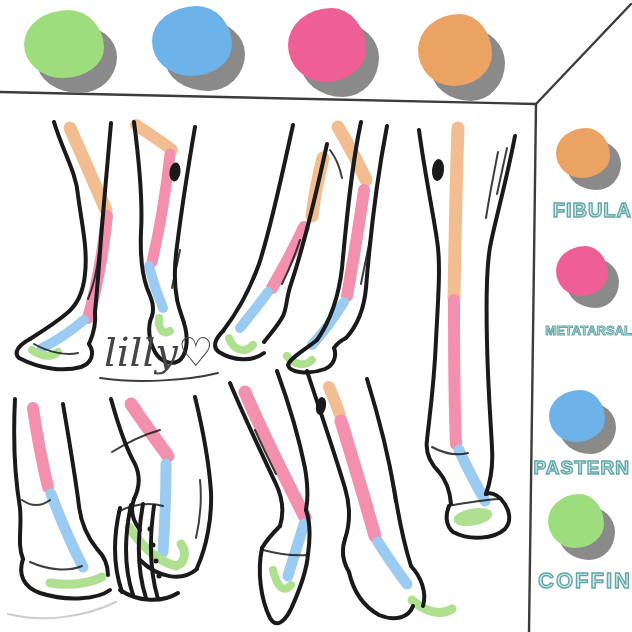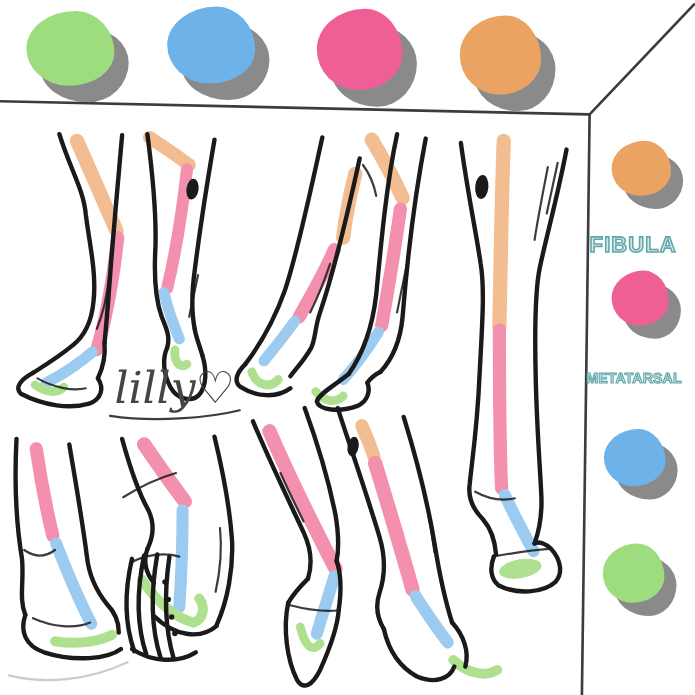--- a/index.html
+++ b/index.html
@@ -18,25 +18,25 @@
     position:absolute;left:0;top:0;width:100%;height:100%;
     border-radius:56% 44% 52% 48% / 50% 56% 44% 50%;
   }
   .blob.small .shadow{left:11px;top:12px;border-radius:50% 50% 45% 55% / 54% 48% 52% 46%;}
   .f-coffin .fill{background:var(--coffin);}
   .f-pastern .fill{background:var(--pastern);}
   .f-metatarsal .fill{background:var(--metatarsal);}
   .f-fibula .fill{background:var(--fibula);}
   
   .bone-label{
-    position:absolute;text-align:left;font-weight:bold;
+    position:absolute;text-align:right;font-weight:bold;
     color:var(--label-fill);
     -webkit-text-stroke:1.4px var(--label-stroke);
     text-stroke:1.4px var(--label-stroke);
-    letter-spacing:1px;line-height:1;margin-top:13px;
+    letter-spacing:1px;line-height:1;
   }
   .lbl-fibula{left:536px;top:200px;width:96px;font-size:20px;}
   .lbl-metatarsal{left:533px;top:324px;width:99px;font-size:13px;-webkit-text-stroke:1px var(--label-stroke);letter-spacing:0;}
   .lbl-pastern{left:530px;top:458px;width:100px;font-size:19px;}
   .lbl-coffin{left:534px;top:570px;width:98px;font-size:22px;letter-spacing:2px;}
   
   .ink{fill:none;stroke:var(--ink);stroke-width:4;stroke-linecap:round;stroke-linejoin:round;}
   .ink-thin{fill:none;stroke:var(--ink);stroke-width:2;stroke-linecap:round;opacity:.85;}
   .frame{fill:none;stroke:#3c3c3c;stroke-width:2.4;stroke-linecap:round;}
   .st{fill:none;stroke-linecap:round;}
@@ -208,19 +208,21 @@
   <div class="blob small f-metatarsal" style="left:556px;top:246px;width:52px;height:50px;">
       <div class="shadow"></div>
       <div class="fill"></div>
     </div>
   <div class="bone-label lbl-metatarsal">METATARSAL</div>
 
   <div class="blob small f-pastern" style="left:549px;top:390px;width:56px;height:52px;">
       <div class="shadow"></div>
       <div class="fill"></div>
     </div>
+  <div class="bone-label lbl-pastern">PASTERN</div>
 
   <div class="blob small f-coffin" style="left:548px;top:494px;width:56px;height:54px;">
       <div class="shadow"></div>
       <div class="fill"></div>
     </div>
+  <div class="bone-label lbl-coffin">COFFIN</div>
 
 </div>
 
 </body></html>

